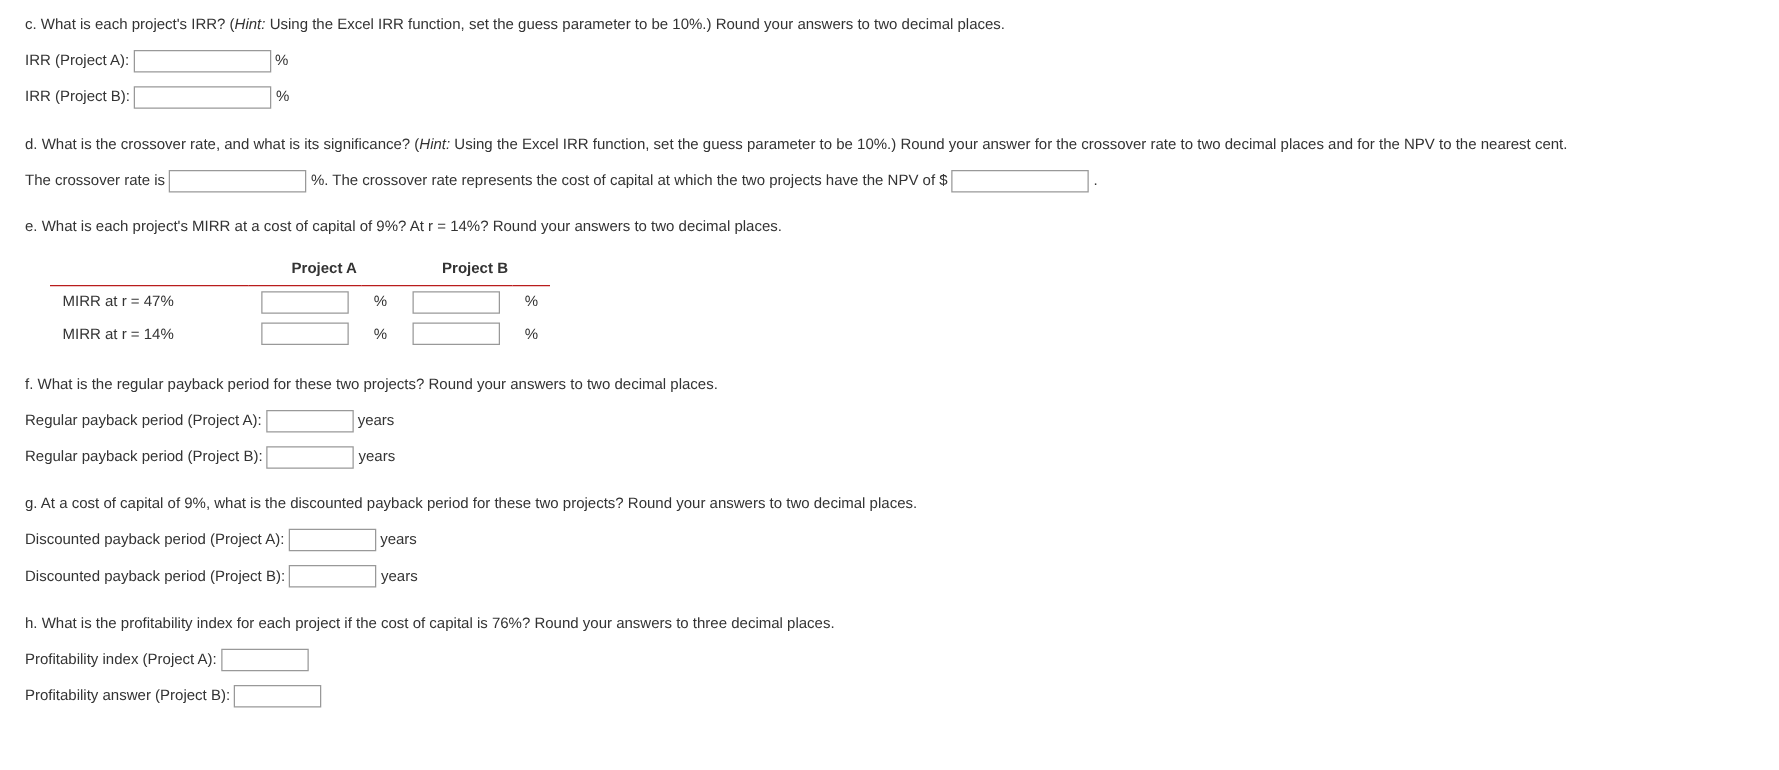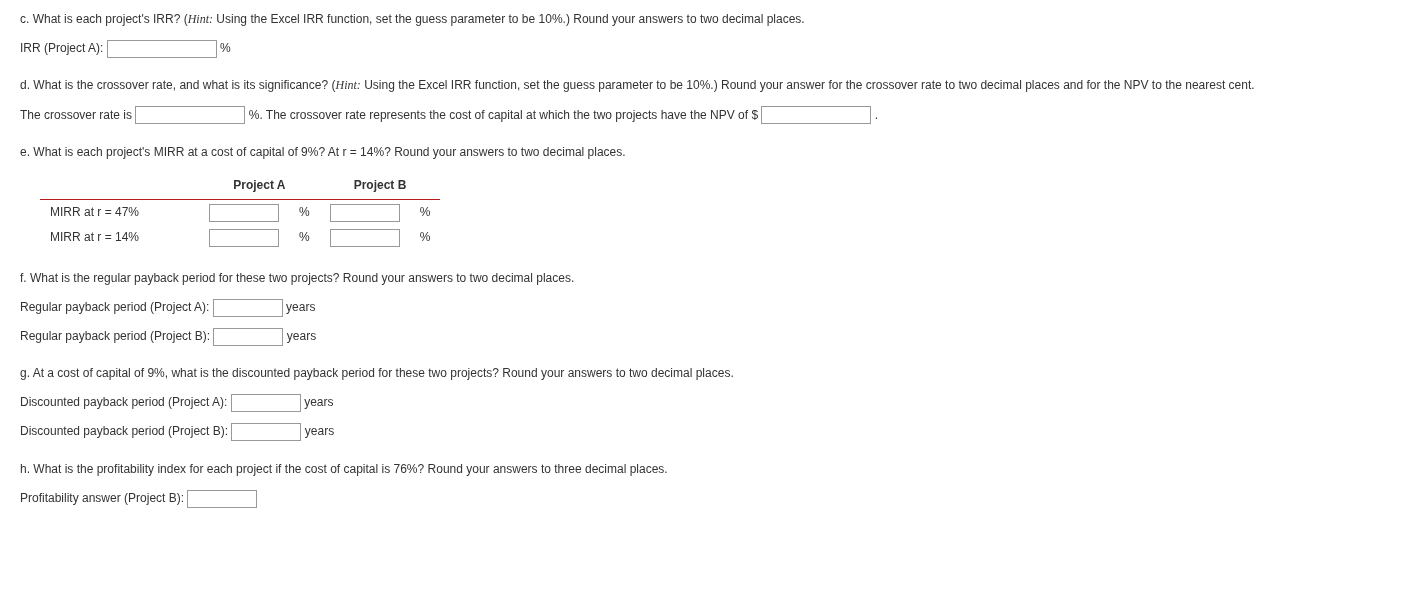--- a/index.html
+++ b/index.html
@@ -19,21 +19,20 @@
       margin-bottom: 18px;
     }
     .question-text {
       margin-bottom: 10px;
     }
     .sub-item {
       margin-bottom: 10px;
     }
     .italic {
       font-style: italic;
-      font-family: Liberation Serif, serif;
     }
     input[type="text"] {
       border: 1px solid #999;
       padding: 1px 3px;
       font-size: 12px;
       height: 18px;
       vertical-align: middle;
     }
     .input-small {
       width: 70px;
@@ -63,20 +62,25 @@
   </style>
 </head>
 <body>
 
 <div class="question">
   <div class="question-text">
     <span>c. What is each project's IRR? (</span><span class="italic">Hint:</span><span> Using the Excel IRR function, set the guess parameter to be 10%.) Round your answers to two decimal places.</span>
   </div>
   <div class="sub-item">
     <span>IRR (Project A): </span>
+    <input type="text" class="input-med" style="">
+    <span>%</span>
+  </div>
+  <div class="sub-item">
+    <span>IRR (Project B): </span>
     <input type="text" class="input-med" style="">
     <span>%</span>
   </div>
 </div>
 
 <div class="question">
   <div class="question-text">
     <span>d. What is the crossover rate, and what is its significance? (</span><span class="italic">Hint:</span><span> Using the Excel IRR function, set the guess parameter to be 10%.) Round your answer for the crossover rate to two decimal places and for the NPV to the nearest cent.</span>
   </div>
   <div class="sub-item">
@@ -139,16 +143,20 @@
   <div class="sub-item">
     <span>Discounted payback period (Project B): </span>
     <input type="text" class="input-small" style="">
     <span> years</span>
   </div>
 </div>
 
 <div class="question">
   <div class="question-text">h. What is the profitability index for each project if the cost of capital is 76%? Round your answers to three decimal places.</div>
   <div class="sub-item">
+    <span>Profitability index (Project A): </span>
+    <input type="text" class="input-small" style="">
+  </div>
+  <div class="sub-item">
     <span>Profitability answer (Project B): </span>
     <input type="text" class="input-small" style="">
   </div>
 </div>
 
 </body></html>

